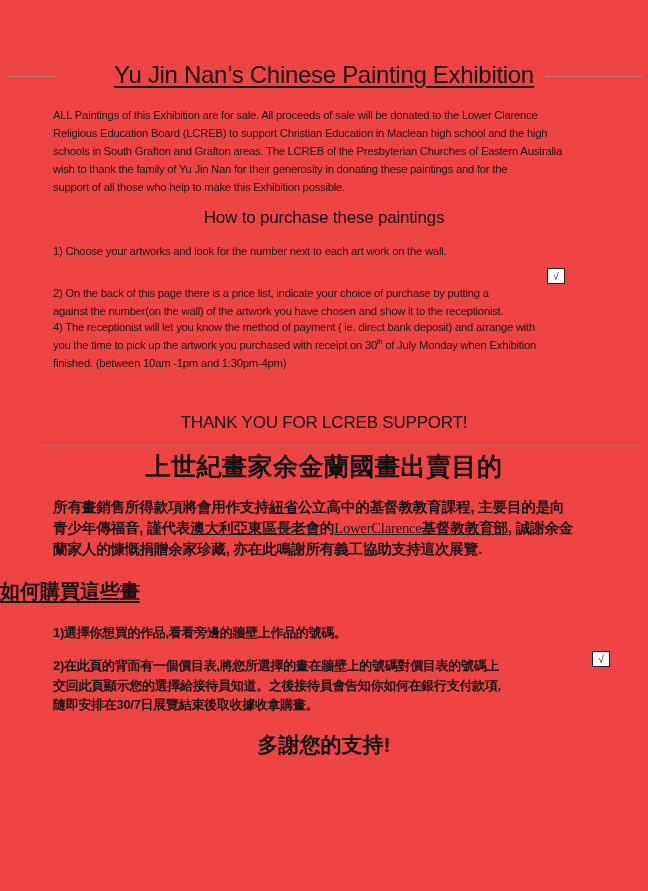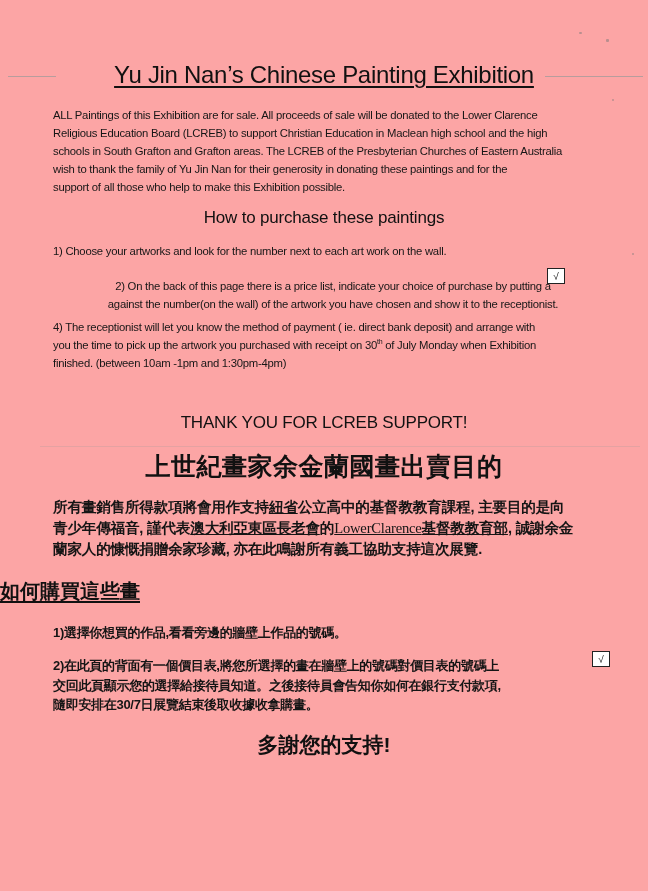--- a/index.html
+++ b/index.html
@@ -12,21 +12,21 @@
       height: 891px;
       position: relative;
       overflow: hidden;
       font-family: "Liberation Sans", "DejaVu Sans", sans-serif;
       color: #111111;
     }
     .page {
       position: absolute;
       left: 0; top: 0;
       width: 648px; height: 891px;
-      background: #fca5a5;
+      background: #ef4444;
     }
     .abs { position: absolute; }
 
     
     .title {
       left: 0; width: 648px; top: 60px;
       text-align: center;
       font-size: 24px;
       line-height: 30px;
       letter-spacing: -0.3px;
@@ -162,21 +162,21 @@
     <div>wish to thank the family of Yu Jin Nan for their generosity in donating these paintings and for the</div>
     <div>support of all those who help to make this Exhibition possible.</div>
   </div>
 
   <div class="abs subhead-en" style="top:207px;">How to purchase these paintings</div>
 
   <div class="abs body-en step" style="top:242px;">
     <p>1) Choose your artworks and look for the number next to each art work on the wall.</p>
   </div>
 
-  <div class="abs body-en step" style="top:277px;text-align:center;">
+  <div class="abs body-en step" style="top:284px;">
     <p>2) On the back of this page there is a price list, indicate your choice of purchase by putting a</p>
     <p>against the number(on the wall) of the artwork you have chosen and show it to the receptionist.</p>
   </div>
   <div class="abs checkbox" style="left:547px; top:268px;">
     <span>√</span>
   </div>
 
   <div class="abs body-en step" style="top:318px;">
     <p>4) The receptionist will let you know the method of payment ( ie. direct bank deposit) and arrange with</p>
     <p><span>you the time to pick up the artwork you purchased with receipt on 30</span><sup>th</sup><span> of July Monday when Exhibition</span></p>

